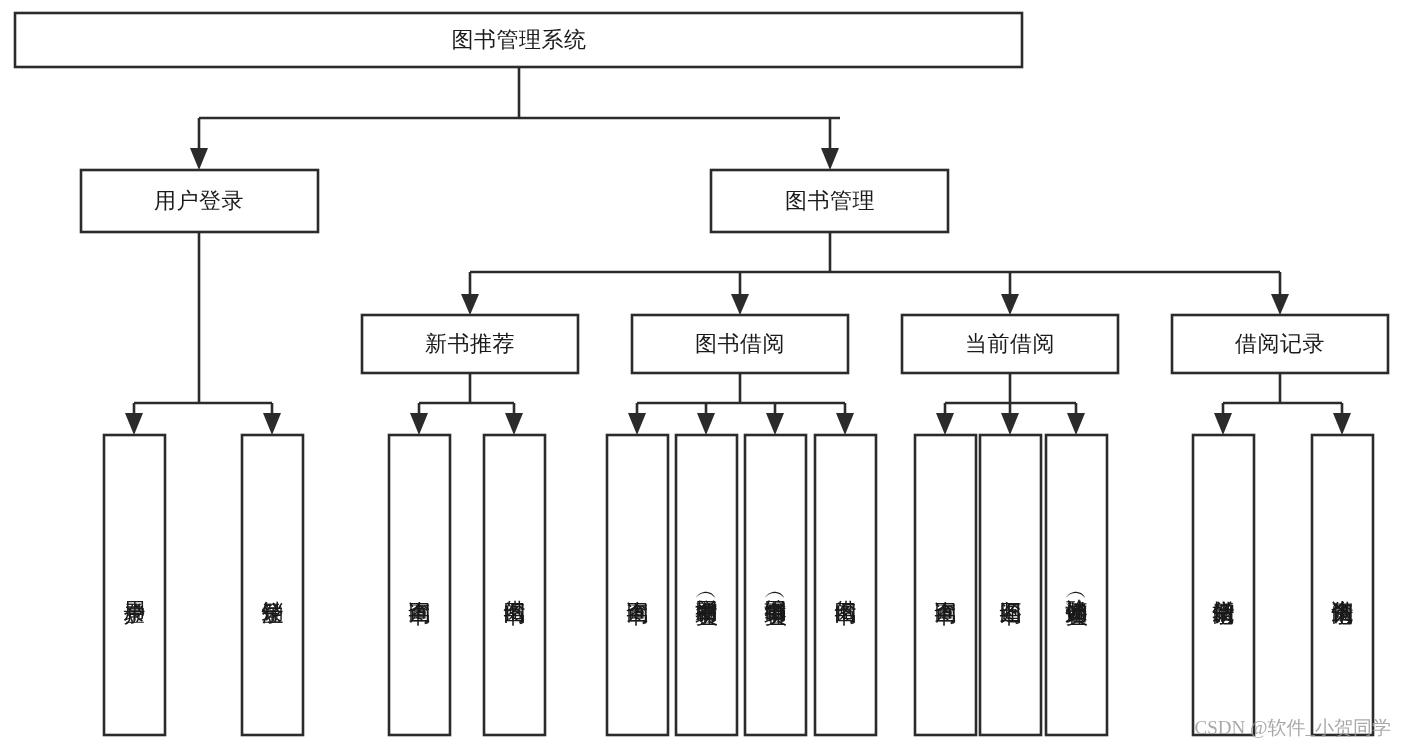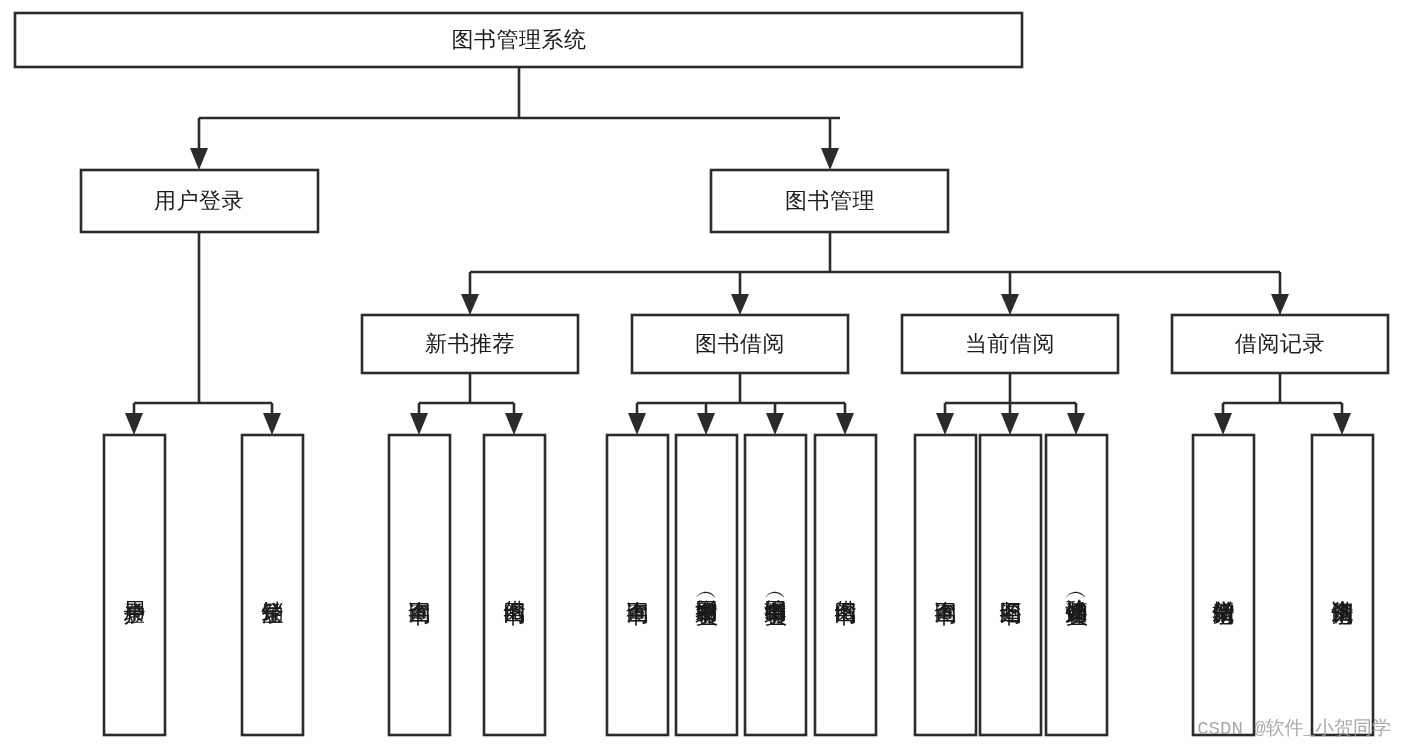--- a/index.html
+++ b/index.html
@@ -62,21 +62,21 @@
     display: flex;
     align-items: center;
     justify-content: center;
     white-space: nowrap;
     pointer-events: none;
   }
   .watermark {
     position: absolute;
     right: 14px;
     bottom: 6px;
-    font-family: Liberation Mono, monospace;
+    font-family: Liberation Serif, serif;
     font-size: 19px;
     color: #9a9a9a;
     opacity: 0.85;
     white-space: nowrap;
   }
 </style>
 </head>
 <body>
 
 <div id="diagram-root">

